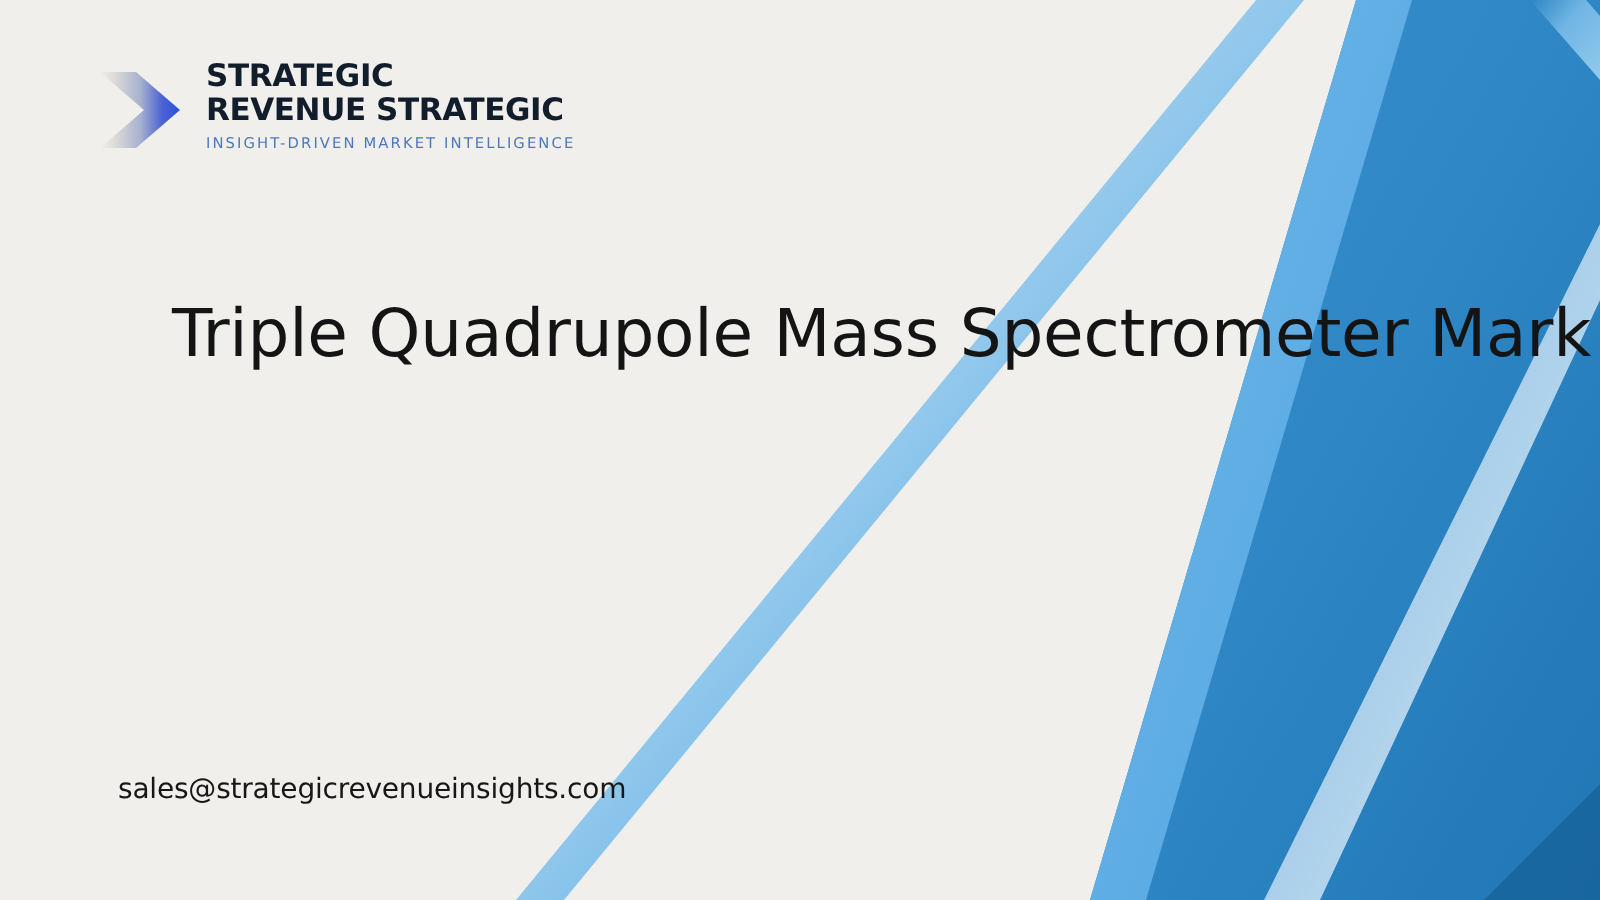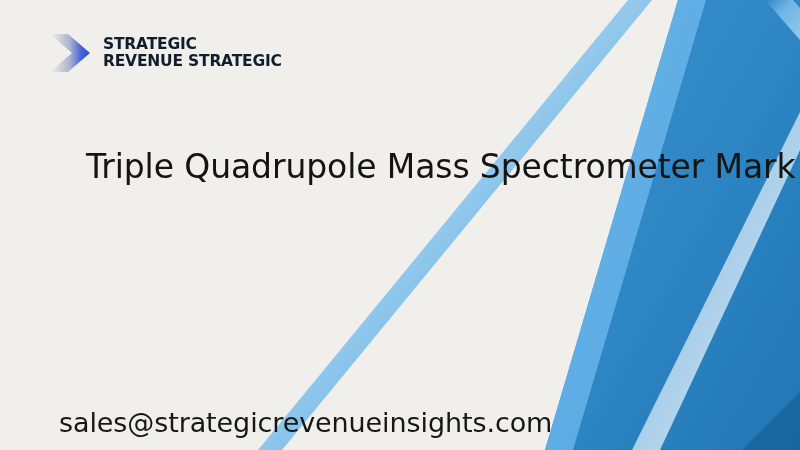--- a/index.html
+++ b/index.html
@@ -83,23 +83,23 @@
     font-weight: normal;
     color: #141414;
     white-space: nowrap;
     letter-spacing: -0.1px;
   }
 
   
   .email {
     position: absolute;
     left: 59px;
-    top: 409px;
+    top: 381px;
     font-family: "DejaVu Sans", sans-serif;
-    font-size: 27px;
+    font-size: 14px;
     line-height: 28px;
     font-weight: normal;
     color: #171717;
     white-space: nowrap;
     letter-spacing: -0.1px;
   }
 </style>
 </head>
 <body>
 
@@ -163,20 +163,21 @@
           <stop offset="50%" stop-color="#a8b2cf"></stop>
           <stop offset="78%" stop-color="#4a63d4"></stop>
           <stop offset="100%" stop-color="#2b4fd8"></stop>
         </linearGradient>
       </defs>
       <path d="M2,4 L20,4 L42,23 L20,42 L2,42 L24,23 Z" fill="url(#chevGrad)"></path>
     </svg>
     <div class="logo-text">
       <div class="logo-line1">STRATEGIC</div>
       <div class="logo-line2">REVENUE STRATEGIC</div>
+      <div class="logo-tagline">INSIGHT-DRIVEN MARKET INTELLIGENCE</div>
     </div>
   </div>
 
   <div class="title">Triple Quadrupole Mass Spectrometer Mark</div>
 
   <div class="email">sales@strategicrevenueinsights.com</div>
 
 </div>
 
 </body></html>

